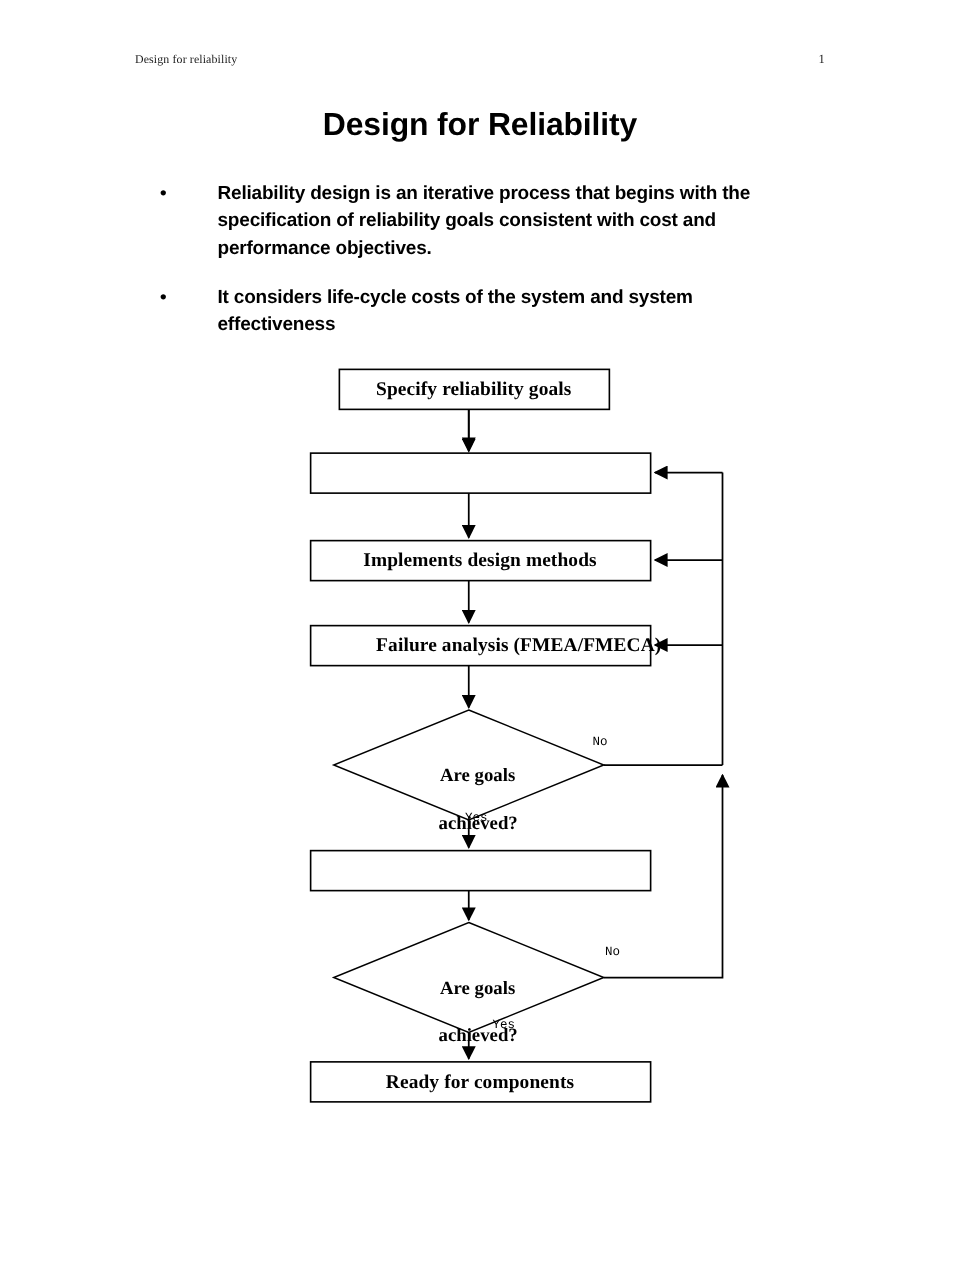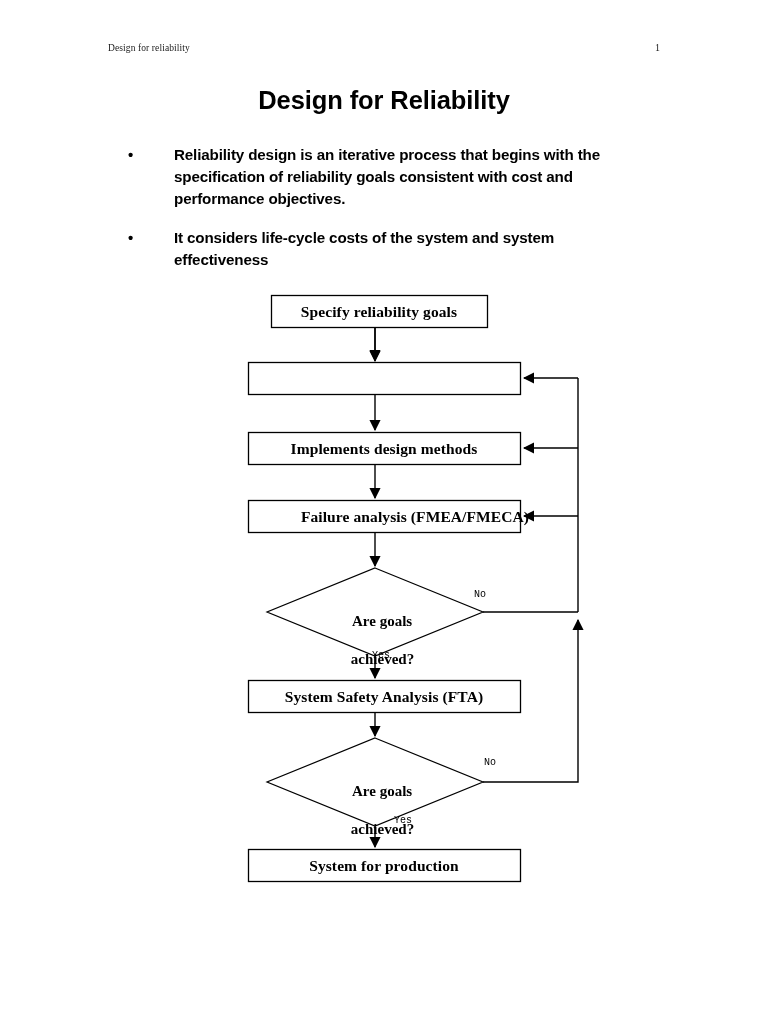--- a/index.html
+++ b/index.html
@@ -174,27 +174,26 @@
 
   <div class="node-label box-label" style="left:248px; top:440px; width:272px;">Implements design methods</div>
 
   <div class="node-label box-label" style="left:248px; top:508px; width:272px;margin-left:31px;">Failure analysis (FMEA/FMECA)</div>
 
   <div class="node-label diamond-label" style="left:267px; top:593px; width:216px;">
     <span>Are goals</span><br>
     <span>achieved?</span>
   </div>
 
-  <div class="node-label box-label" style="left:248px; top:688px; width:272px;">System Safety Analysis (FTA)</div>
 
   <div class="node-label diamond-label" style="left:267px; top:763px; width:216px;">
     <span>Are goals</span><br>
     <span>achieved?</span>
   </div>
 
-  <div class="node-label box-label" style="left:248px; top:857px; width:272px;">System for production</div>
+  <div class="node-label box-label" style="left:248px; top:857px; width:272px;">Ready for components</div>
 
   <div class="edge-label" style="left:474px; top:589px;">No</div>
   <div class="edge-label" style="left:372px; top:650px;">Yes</div>
   <div class="edge-label" style="left:484px; top:757px;">No</div>
   <div class="edge-label" style="left:394px; top:815px;">Yes</div>
 
 </div>
 
 </body></html>

